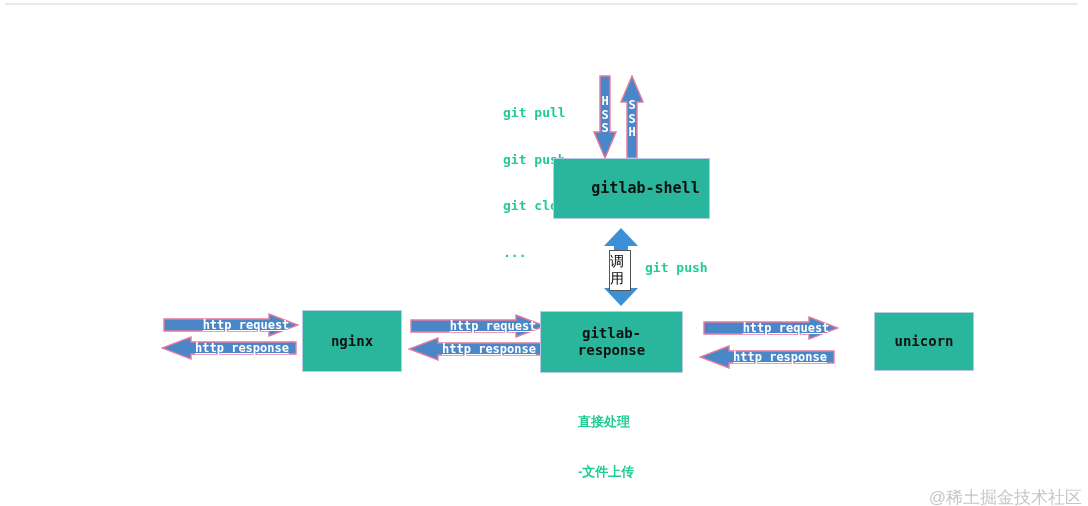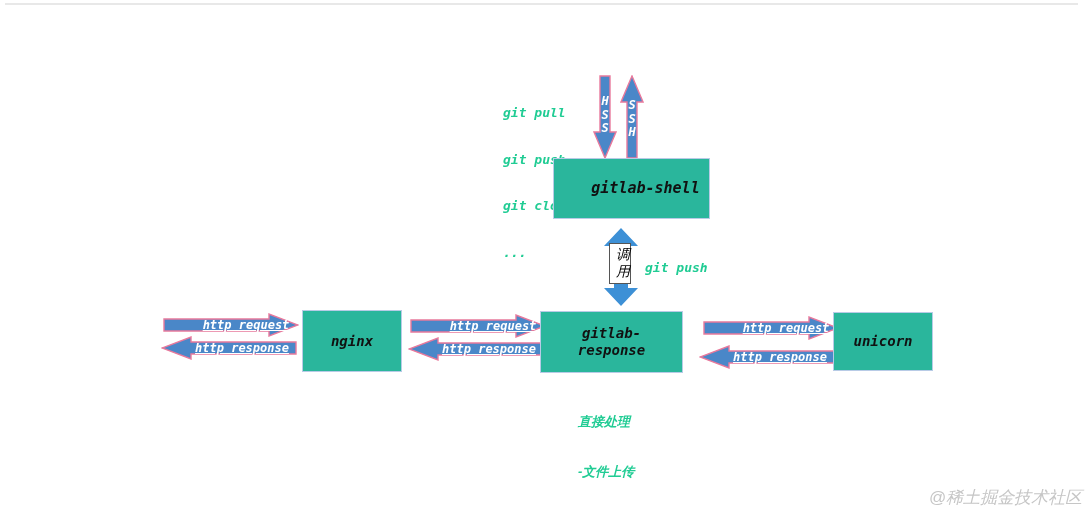--- a/index.html
+++ b/index.html
@@ -1,30 +1,30 @@
 <!DOCTYPE html>
 <html><head>
 <meta charset="utf-8">
 <style>
   html,body{margin:0;padding:0;background:#fff;}
   #stage{position:relative;width:1088px;height:506px;background:#ffffff;overflow:hidden;
-         font-family:"DejaVu Sans Mono","Liberation Mono",monospace;font-style:italic;}
+         font-family:"DejaVu Sans Mono","Liberation Mono",monospace;}
   .abs{position:absolute;}
 
   
   .top-divider{left:5px;top:3px;width:1073px;height:2px;background:#e8e8e8;}
 
   
   .node{background:#2ab69c;border:1px solid #b8cbe6;color:#111;
         display:flex;flex-direction:column;align-items:center;justify-content:center;
         font-weight:bold;font-size:14px;line-height:17px;text-align:center;}
   .node-shell{left:553px;top:158px;width:127px;height:59px;font-size:15px;padding-left:28px;}
   .node-nginx{left:302px;top:310px;width:98px;height:60px;}
   .node-workhorse{left:540px;top:311px;width:141px;height:60px;}
-  .node-unicorn{left:833px;top:312px;width:98px;height:57px;}
+  .node-unicorn{left:874px;top:312px;width:98px;height:57px;}
 
   
   .green-text{color:#21cc94;font-weight:bold;font-size:13px;line-height:15.5px;white-space:pre;}
   .git-commands{left:503px;top:74px;}
   .git-push-label{left:645px;top:260px;}
   .workhorse-notes{left:578px;top:381px;line-height:16.5px;font-family:"Liberation Sans",sans-serif;}
 
   
   svg{display:block;}
   .arrow-fill{fill:#4a87c8;stroke:#e8799c;stroke-width:1.4;}
@@ -35,23 +35,23 @@
                  text-align:center;text-decoration:underline;white-space:nowrap;}
   .harrow.right .label{left:4px;width:102px;margin-left:28px;}
   .harrow.left  .label{left:30px;width:102px;}
 
   .varrow{width:24px;height:84px;}
   .vletters{position:absolute;left:0;top:20px;width:100%;text-align:center;
             color:#fff;font-weight:bold;font-size:12px;line-height:13.5px;}
   .vletters span{display:block;}
 
   .call-arrow{left:601px;top:227px;width:40px;height:80px;}
-  .call-box{left:609px;top:243px;width:20px;height:37px;background:#fff;border:1px solid #555;
+  .call-box{left:609px;top:250px;width:20px;height:37px;background:#fff;border:1px solid #555;
             color:#000;font-family:"Liberation Sans",sans-serif;font-size:14px;line-height:17px;
-            text-align:right;word-break:break-all;padding-top:2px;}
+            text-align:left;word-break:break-all;padding-top:2px;}
 
   .watermark{right:6px;top:486px;color:#c6c6c6;font-size:17px;
              font-family:"Liberation Sans",sans-serif;}
 </style>
 </head>
 <body>
 
 <div id="stage">
 
   <div class="abs top-divider"></div>

